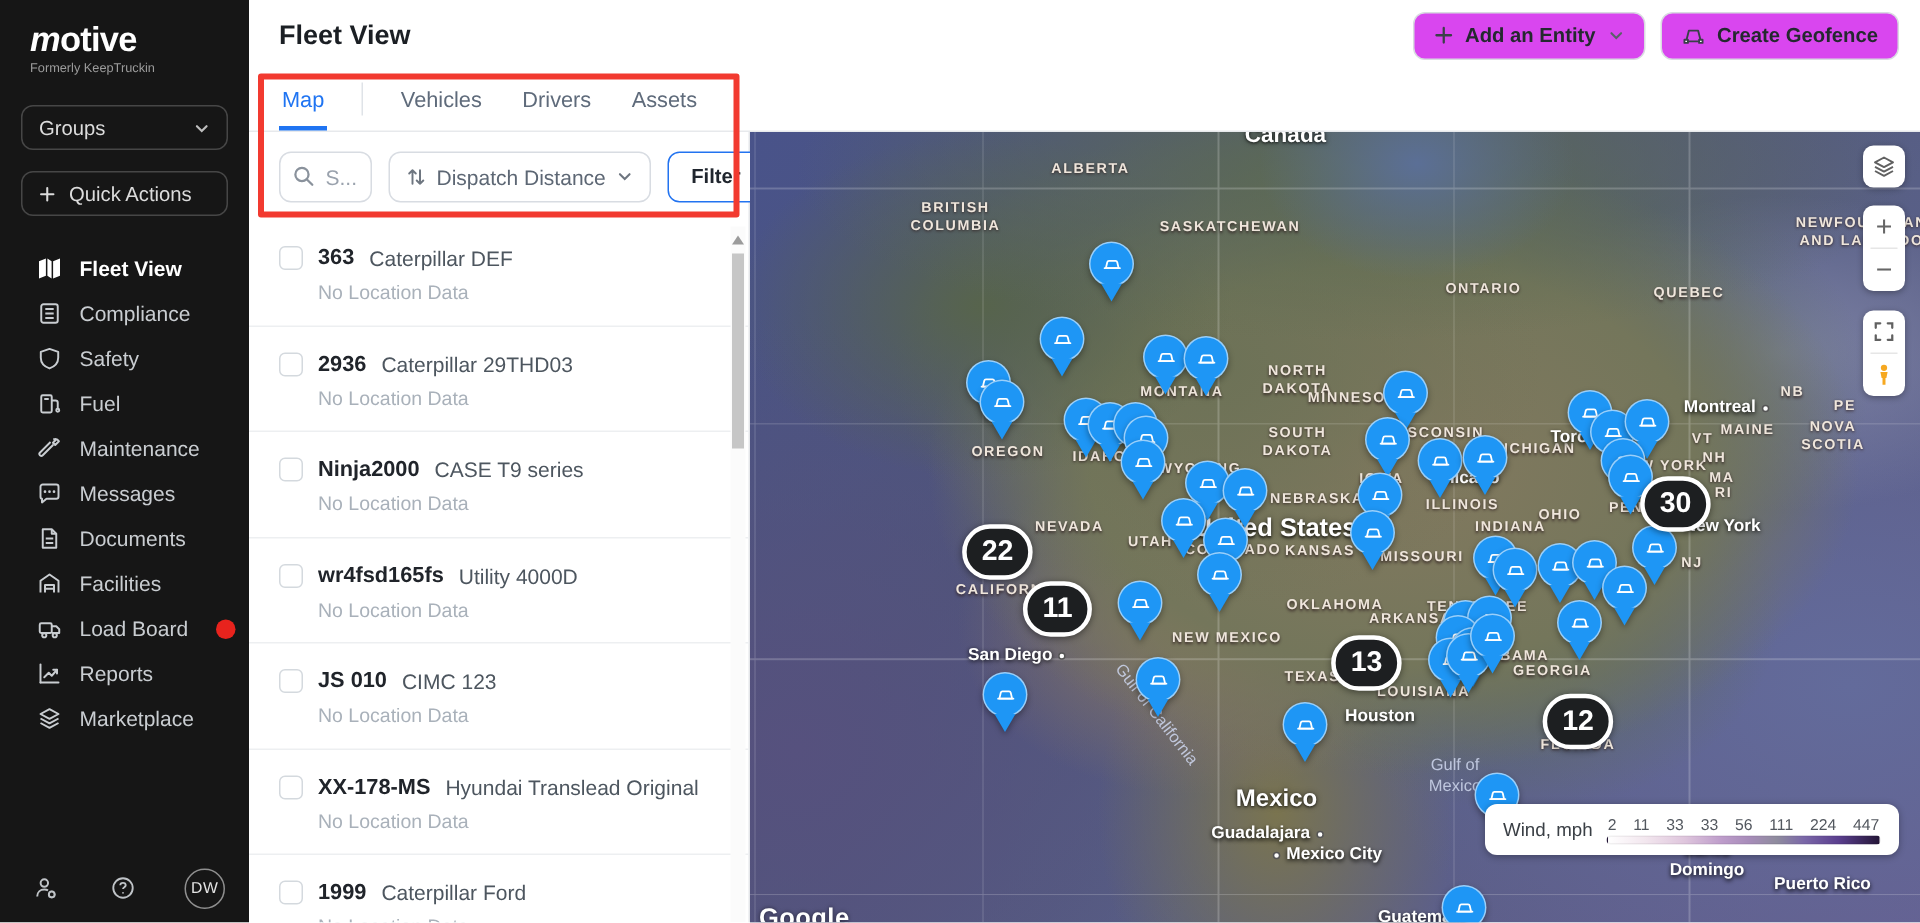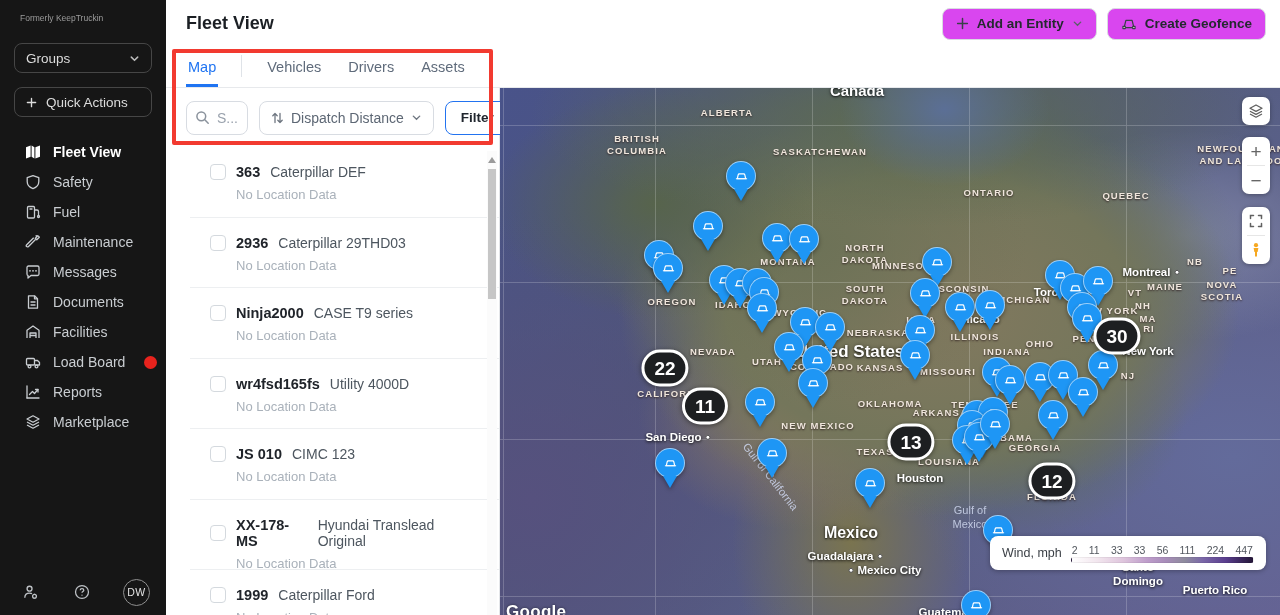--- a/index.html
+++ b/index.html
@@ -39,21 +39,21 @@
   .body { flex:1; display:flex; min-height:0; }
   .left-panel { width:334px; flex-shrink:0; position:relative; display:flex; flex-direction:column; border-right:1px solid #e4e6e9; background:#fff; }
   .search-row { height:59px; display:flex; align-items:center; gap:11px; padding:0 20px; flex-shrink:0; }
   .search-box { position:relative; }
   .search-box input { width:62px; height:34px; border:1px solid #d8dce2; border-radius:8px; padding:0 6px 0 30px; font-size:14px; color:#5d6774; outline:none; }
   .search-box input::placeholder { color:#9aa2ad; }
   .search-ico { position:absolute; left:9px; top:9px; width:15px; height:15px; }
   .sort-box { height:34px; border:1px solid #d8dce2; border-radius:8px; display:flex; align-items:center; gap:7px; padding:0 11px; font-size:14px; color:#5d6774; cursor:pointer; white-space:nowrap; }
   .filter-btn { height:34px; border:1.5px solid #2273f0; border-radius:8px; background:#fff; padding:0 15px; font-size:13.5px; font-weight:700; color:#20262e; cursor:pointer; }
 
-  .vlist { flex:1; overflow:hidden; position:relative;padding-left:24px; }
+  .vlist { flex:1; overflow:hidden; position:relative; }
   .vrow { height:70.5px; padding:17px 20px 0; border-bottom:1px solid #edeff1; cursor:pointer; }
   .vrow-line1 { display:flex; align-items:center; gap:10px; }
   .vcheck { width:16px; height:16px; border:1.5px solid #d4d9de; border-radius:4px; background:#fff; flex-shrink:0; cursor:pointer; }
   .vid { font-size:14.5px; font-weight:700; color:#20242a; }
   .vname { font-size:14px; color:#4d565f; }
   .vstatus { margin:7px 0 0 26px; font-size:13px; color:#a9b1ba; }
 
   .sb-track { position:absolute; top:4px; right:2px; bottom:0; width:10px; background:#fbfbfb; z-index:5; cursor:pointer; }
   .sb-arrow { width:0; height:0; border-left:4px solid transparent; border-right:4px solid transparent; border-bottom:6px solid #9b9b9b; margin:6px auto 4px; }
   .sb-thumb { position:absolute; top:18px; left:1px; width:8px; height:130px; background:#c6c6c6; }
@@ -119,20 +119,21 @@
   .chev { width:11px; height:11px; }
   .sort-arrows { width:13px; height:14px; }
 </style>
 </head>
 <body>
 
 <div class="app">
 
   <div class="sidebar">
     <div class="logo-wrap">
+      <div class="logo-text">motive</div>
       <div class="tagline">Formerly KeepTruckin</div>
     </div>
     <div class="side-btn groups">
       <span>Groups</span>
       <svg class="chev" viewBox="0 0 12 12" fill="none" stroke="#bdbdbd" stroke-width="1.6" stroke-linecap="round">
           <path d="M2.5 4.5 L6 8 L9.5 4.5"></path>
         </svg>
     </div>
     <div class="side-btn quick">
       <svg class="chev" viewBox="0 0 12 12" stroke="#dcdcdc" stroke-width="1.5" stroke-linecap="round">
@@ -141,20 +142,29 @@
       <span>Quick Actions</span>
     </div>
     <div class="nav" id="nav">
         <div class="nav-item active">
           <span class="nav-ico">
             <svg viewBox="0 0 16 16" fill="currentColor">
               <path d="M1 3.2 L5.6 1.4 V12.8 L1 14.6 Z M6.6 1.4 L9.4 3.2 V14.6 L6.6 12.8 Z M10.4 3.2 L15 1.4 V12.8 L10.4 14.6 Z"></path>
             </svg>
           </span>
           <span class="nav-label">Fleet View</span>
+        </div>
+        <div class="nav-item">
+          <span class="nav-ico">
+            <svg viewBox="0 0 16 16" fill="none" stroke="currentColor" stroke-width="1.3">
+              <rect x="2.5" y="1.8" width="11" height="12.4" rx="1.5"></rect>
+              <path d="M5.2 5 H10.8 M5.2 8 H10.8 M5.2 11 H10.8"></path>
+            </svg>
+          </span>
+          <span class="nav-label">Compliance</span>
         </div>
         <div class="nav-item">
           <span class="nav-ico">
             <svg viewBox="0 0 16 16" fill="none" stroke="currentColor" stroke-width="1.3" stroke-linejoin="round">
               <path d="M8 1.6 L13.8 3.6 V7.5 C13.8 11 11.4 13.4 8 14.6 C4.6 13.4 2.2 11 2.2 7.5 V3.6 Z"></path>
             </svg>
           </span>
           <span class="nav-label">Safety</span>
         </div>
         <div class="nav-item">

